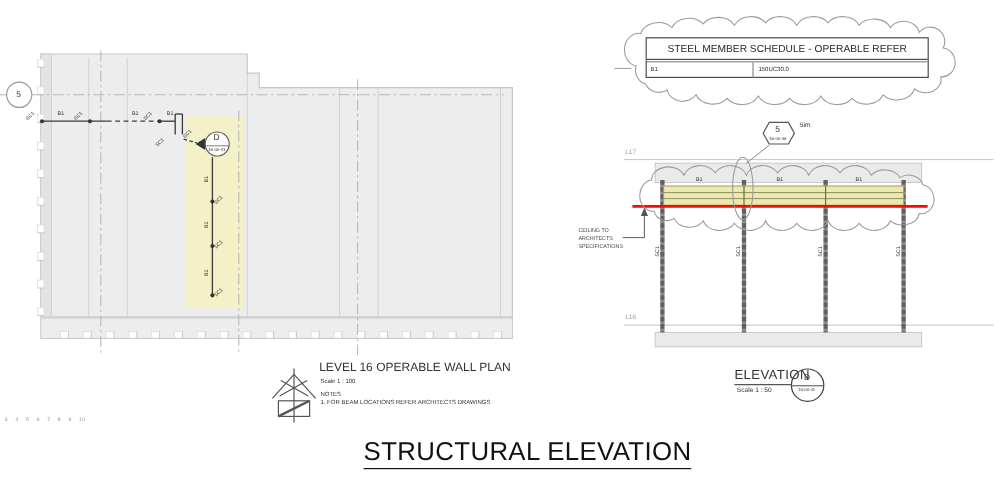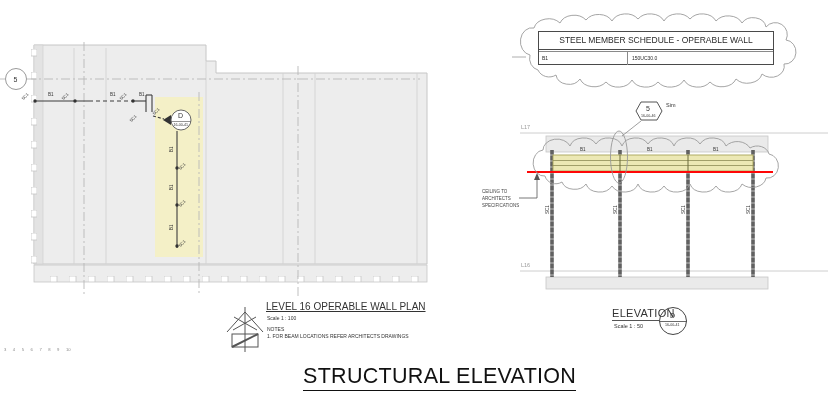--- a/index.html
+++ b/index.html
@@ -161,21 +161,21 @@
       <line x1="245" y1="307" x2="245" y2="352"></line>
       <path d="M227,332 L245,312 L263,332"></path>
       <line x1="233" y1="330" x2="256" y2="317"></line>
       <line x1="234" y1="317" x2="257" y2="330"></line>
       <rect x="232" y="334" width="26" height="13"></rect>
       <line x1="232" y1="347" x2="258" y2="334" stroke-width="2"></line>
     </g>
   </svg>
 
   <div class="sched-box">
-    <div class="sched-head">STEEL MEMBER SCHEDULE - OPERABLE WALL</div>
+    <div class="sched-head">STEEL MEMBER SCHEDULE - OPERABLE REFER</div>
     <div class="sched-row">
       <span class="mark">B1</span>
       <span class="divider"></span>
       <span class="section">150UC30.0</span>
     </div>
   </div>
 
   <span class="lbl f7" style="left:13.5px;top:75.5px;">5</span>
 
   <span class="lbl f45" style="left:48px;top:93px;">B1</span>
@@ -216,21 +216,21 @@
 
   <span class="lbl f45 note-line" style="left:482px;top:190px;">CEILING TO</span>
   <span class="lbl f45 note-line" style="left:482px;top:197px;">ARCHITECTS</span>
   <span class="lbl f45 note-line" style="left:482px;top:204px;">SPECIFICATIONS</span>
 
   <span class="lbl f11" style="left:612px;top:308px;letter-spacing:0.3px;">ELEVATION</span>
   <span class="lbl f55" style="left:614px;top:324px;">Scale 1 : 50</span>
   <span class="lbl f7" style="left:670px;top:312px;">D</span>
   <span class="lbl f36" style="left:665px;top:324px;">16-00-41</span>
 
-  <span class="lbl f10" style="left:266px;top:302px;text-decoration:underline;">LEVEL 16 OPERABLE WALL PLAN</span>
+  <span class="lbl f10" style="left:266px;top:302px;">LEVEL 16 OPERABLE WALL PLAN</span>
   <span class="lbl f5" style="left:267px;top:316px;">Scale 1 : 100</span>
   <span class="lbl f5" style="left:267px;top:327px;">NOTES</span>
   <span class="lbl f5" style="left:267px;top:334px;">1. FOR BEAM LOCATIONS REFER ARCHITECTS DRAWINGS</span>
 
   <div class="ruler">
     <span>3</span>
     <span>4</span>
     <span>5</span>
     <span>6</span>
     <span>7</span>

